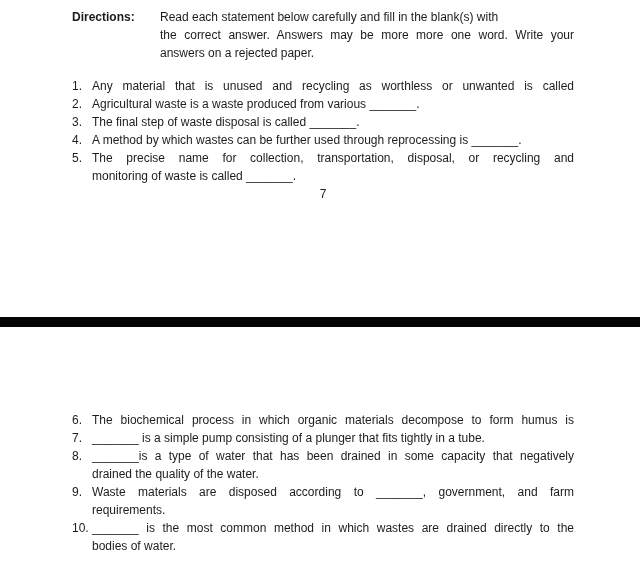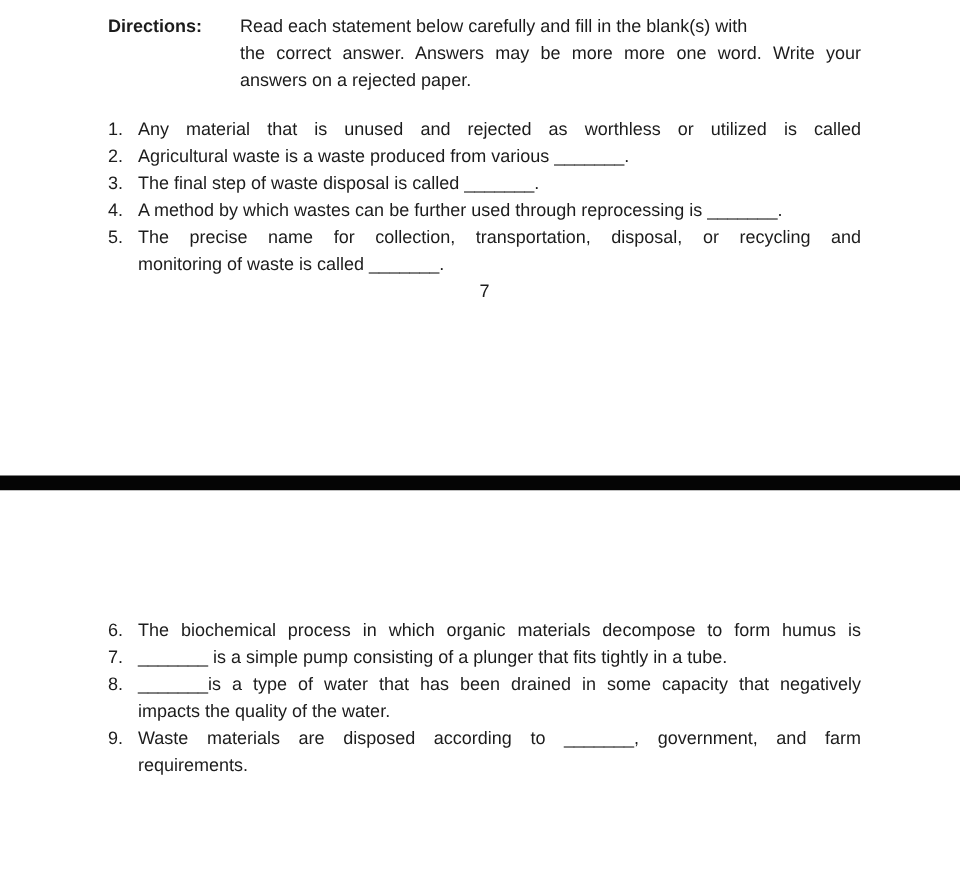--- a/index.html
+++ b/index.html
@@ -80,21 +80,21 @@
     <div class="dir-body">
       <div class="line">Read each statement below carefully and fill in the blank(s) with</div>
       <div class="line j">the correct answer. Answers may be more more one word. Write your</div>
       <div class="line">answers on a rejected paper.</div>
     </div>
   </div>
 
   <div class="q-item">
     <div class="q-num">1.</div>
     <div class="q-lines">
-      <div class="line j">Any material that is unused and rejected as worthless or utilized is called</div>
+      <div class="line j">Any material that is unused and recycling as worthless or unwanted is called</div>
     </div>
   </div>
 
   <div class="q-item">
     <div class="q-num">2.</div>
     <div class="q-lines">
       <div class="line">Agricultural waste is a waste produced from various _______.</div>
     </div>
   </div>
 
@@ -139,26 +139,33 @@
     <div class="q-num">7.</div>
     <div class="q-lines">
       <div class="line">_______ is a simple pump consisting of a plunger that fits tightly in a tube.</div>
     </div>
   </div>
 
   <div class="q-item">
     <div class="q-num">8.</div>
     <div class="q-lines">
       <div class="line j">_______is a type of water that has been drained in some capacity that negatively</div>
-      <div class="line">impacts the quality of the water.</div>
+      <div class="line">drained the quality of the water.</div>
     </div>
   </div>
 
   <div class="q-item">
     <div class="q-num">9.</div>
     <div class="q-lines">
       <div class="line j">Waste materials are disposed according to _______, government, and farm</div>
       <div class="line">requirements.</div>
     </div>
   </div>
 
+  <div class="q-item">
+    <div class="q-num">10.</div>
+    <div class="q-lines">
+      <div class="line j">_______ is the most common method in which wastes are drained directly to the</div>
+      <div class="line">bodies of water.</div>
+    </div>
+  </div>
 
 </div>
 
 </body></html>

